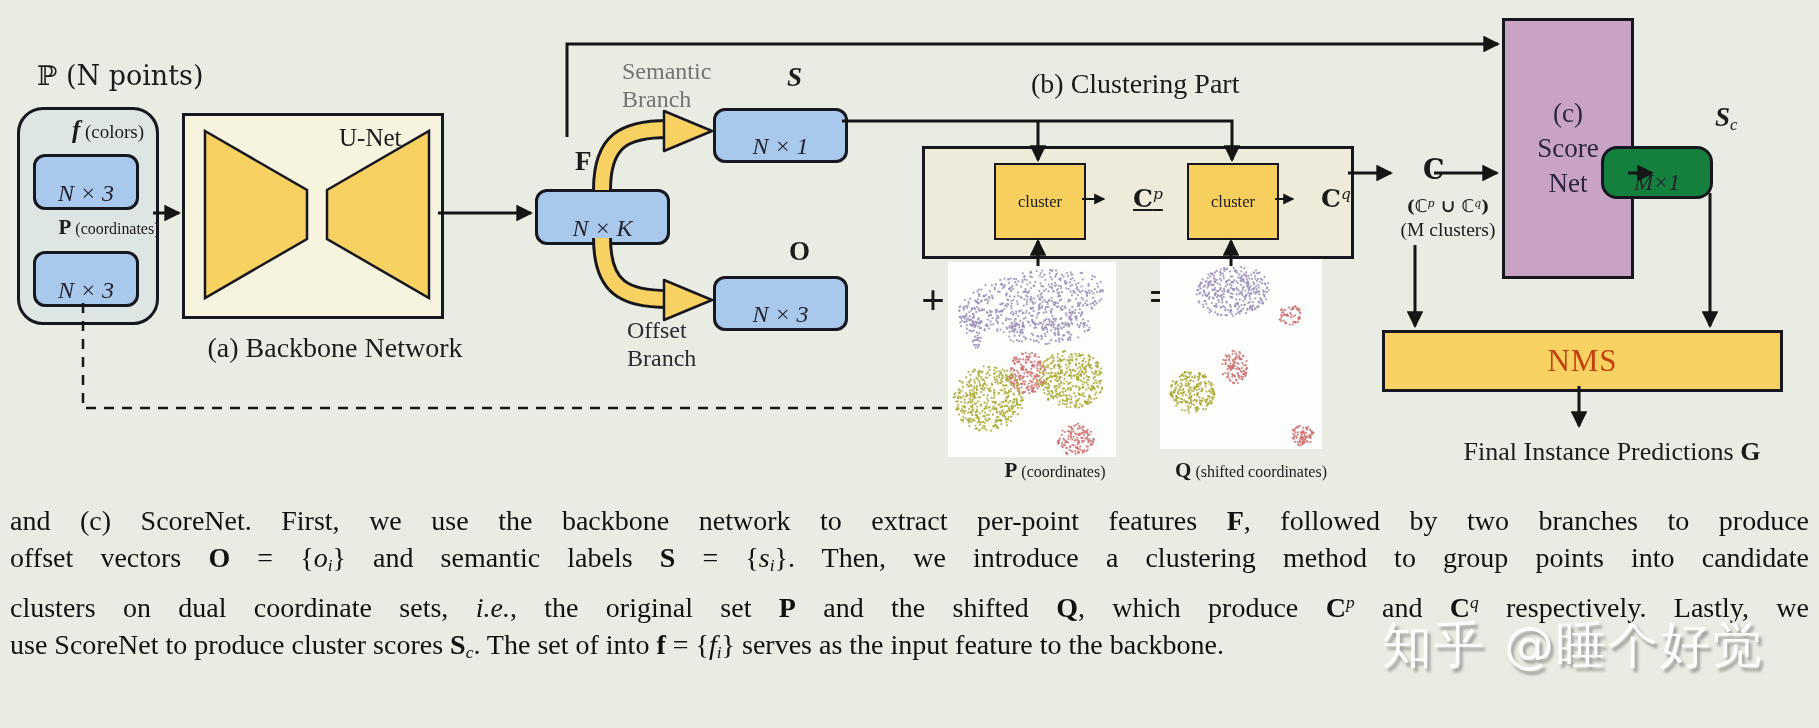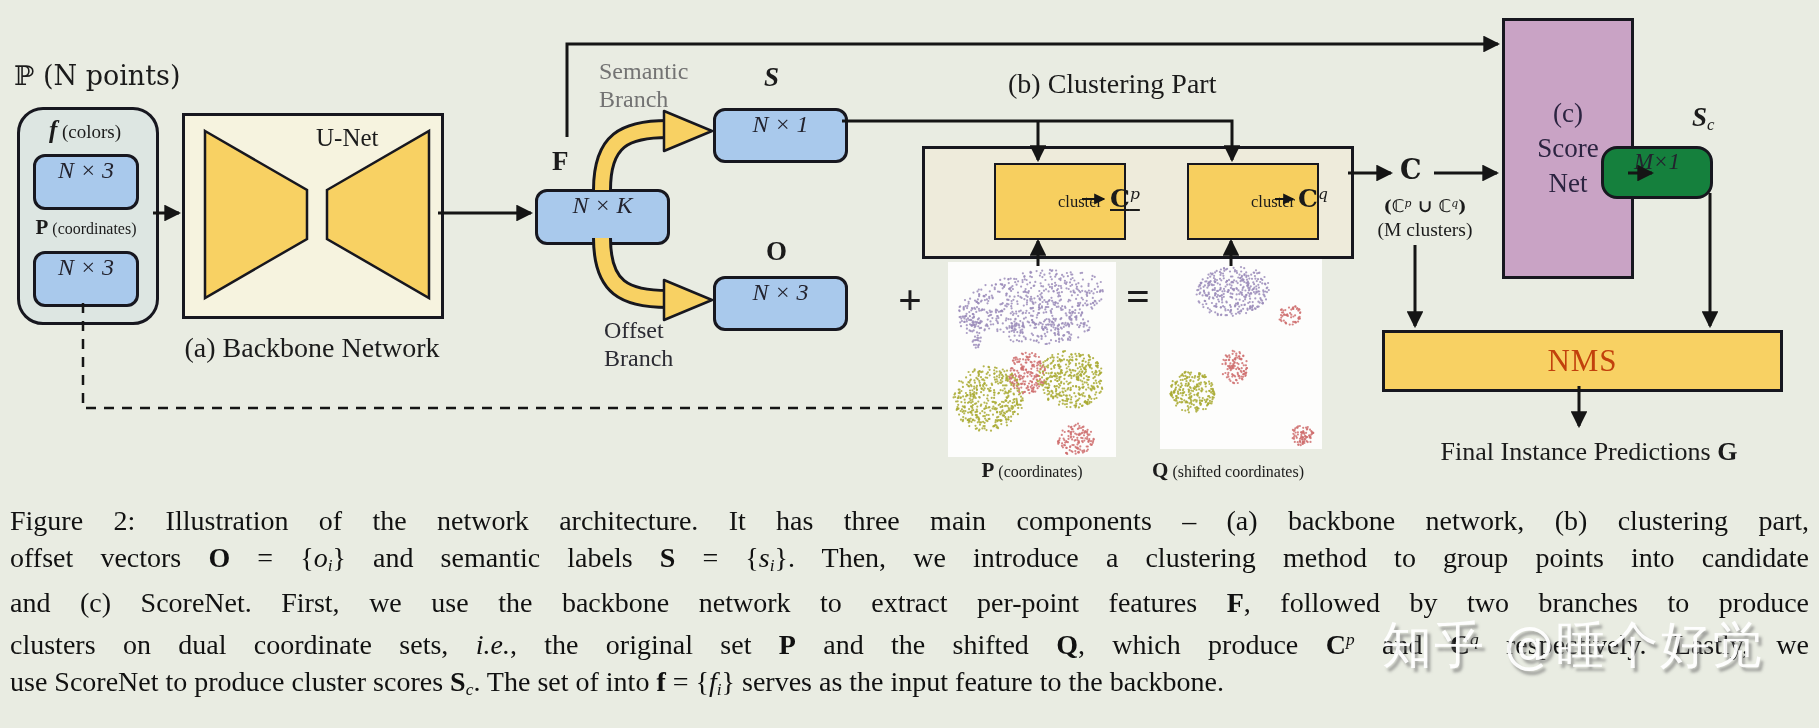--- a/index.html
+++ b/index.html
@@ -7,30 +7,30 @@
        font-family:"Liberation Serif","DejaVu Serif",serif;color:#1b1b1b;position:relative;}
   .abs{position:absolute;}
   
   .b{font-weight:700;} .i{font-style:italic;}
   .sm{font-size:0.76em;}
   .sup{font-size:0.62em;vertical-align:0.5em;}
   .sub{font-size:0.62em;vertical-align:-0.25em;}
   .dbl{font-family:"DejaVu Serif","DejaVu Sans",serif;}
   
   .bluebox{background:#a9c9ec;border:3.5px solid #17171f;border-radius:12px;
-           display:flex;align-items:flex-start;justify-content:center;
+           display:flex;align-items:flex-end;justify-content:center;
            font-style:italic;font-size:24px;color:#23232e;}
   .panel{background:#fdfdfc;}
-  .lbl{white-space:nowrap;}
+  .lbl{white-space:nowrap;margin-left:23px;}
   #input-container{left:17px;top:107px;width:136px;height:212px;background:#dde6e2;
         border:3px solid #17171f;border-radius:26px;}
   #backbone-box{left:182px;top:113px;width:256px;height:200px;background:#f6f3df;border:3px solid #17171f;}
   #cluster-container{left:922px;top:146px;width:426px;height:107px;background:#eeebdb;border:3px solid #17171f;}
   .clusterbox{width:88px;height:73px;background:#f7cf5f;border:2.5px solid #17171f;
-        display:flex;align-items:center;justify-content:center;font-size:16.5px;padding-left:40px;}
+        display:flex;align-items:center;justify-content:center;font-size:16.5px;}
   #scorenet-box{left:1502px;top:18px;width:126px;height:255px;background:#c9a3c5;border:3.5px solid #17171f;
         display:flex;flex-direction:column;align-items:center;justify-content:center;
         font-size:27px;line-height:35px;color:#2b2340;}
   #nms-box{left:1382px;top:330px;width:395px;height:56px;background:#f8d163;border:3px solid #17171f;
         display:flex;align-items:center;justify-content:center;font-size:31px;letter-spacing:1px;color:#c2410c;}
   #mx1-box{left:1601px;top:146px;width:106px;height:47px;background:#15803d;border-radius:16px;font-size:23px;}
   
   #caption{left:10px;top:502px;width:1799px;font-size:28px;line-height:37px;color:#111;}
   #caption .cap-line{text-align:justify;}
   #caption .cap-line.just{text-align-last:justify;}
@@ -2833,20 +2833,19 @@
     <polygon points="664,111 664,151 712,131" fill="#f8d163" stroke="#17171f" stroke-width="2.5" stroke-linejoin="round"></polygon>
   </g>
   <g>
     <path d="M602,238 C602,288 625,299 668,299" fill="none" stroke="#17171f" stroke-width="20"></path>
     <path d="M602,238 C602,288 625,299 668,299" fill="none" stroke="#f8d163" stroke-width="14"></path>
     <polygon points="664,280 664,320 712,300" fill="#f8d163" stroke="#17171f" stroke-width="2.5" stroke-linejoin="round"></polygon>
   </g>
 </svg>
 
 <div class="abs" id="caption">
-  <div class="cap-line just"><span>Figure 2: Illustration of the network architecture. It has three main components – (a) backbone network, (b) clustering part,</span></div>
+  <div class="cap-line just"><span>and (c) ScoreNet. First, we use the backbone network to extract per-point features </span><span class="b">F</span><span>, followed by two branches to produce</span></div>
   <div class="cap-line just"><span>offset vectors </span><span class="b">O</span><span> = {</span><span class="i">o</span><span class="sub i">i</span><span>} and semantic labels </span><span class="b">S</span><span> = {</span><span class="i">s</span><span class="sub i">i</span><span>}. Then, we introduce a clustering method to group points into candidate</span></div>
-  <div class="cap-line just"><span>and (c) ScoreNet. First, we use the backbone network to extract per-point features </span><span class="b">F</span><span>, followed by two branches to produce</span></div>
   <div class="cap-line just"><span>clusters on dual coordinate sets, </span><span class="i">i.e.</span><span>, the original set </span><span class="b">P</span><span> and the shifted </span><span class="b">Q</span><span>, which produce </span><span class="b">C</span><span class="sup i">p</span><span> and </span><span class="b">C</span><span class="sup i">q</span><span> respectively. Lastly, we</span></div>
   <div class="cap-line"><span>use ScoreNet to produce cluster scores </span><span class="b">S</span><span class="sub i">c</span><span>. The set of into </span><span class="b">f</span><span> = {</span><span class="i">f</span><span class="sub i">i</span><span>} serves as the input feature to the backbone.</span></div>
 </div>
 
 <div class="abs" id="watermark">知乎 @睡个好觉</div>
 
 </body></html>

